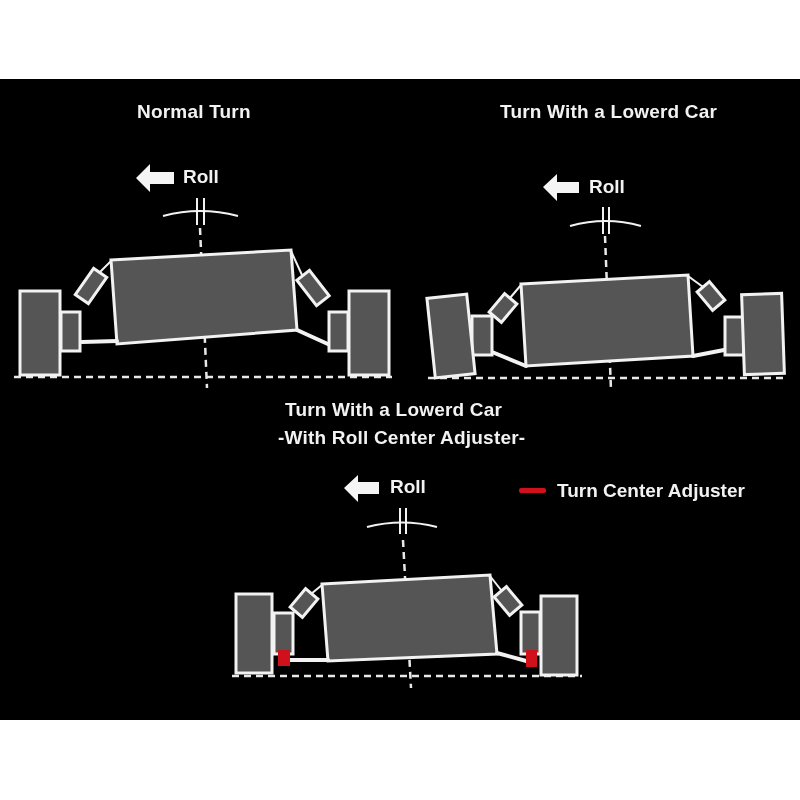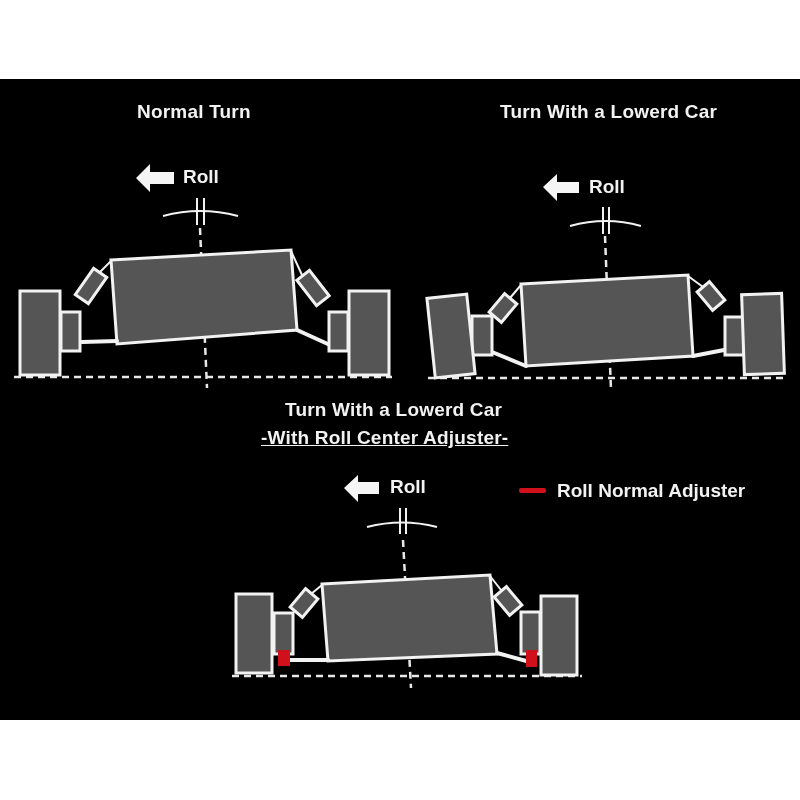--- a/index.html
+++ b/index.html
@@ -11,27 +11,27 @@
   svg{position:absolute;left:0;top:0;}
 </style>
 </head>
 <body>
 
 <div id="panel"></div>
 
 <div class="title" style="left:137px;top:101px;">Normal Turn</div>
 <div class="title" style="left:500px;top:101px;">Turn With a Lowerd Car</div>
 <div class="title" style="left:285px;top:399px;">Turn With a Lowerd Car</div>
-<div class="title" style="left:261px;top:427px;text-decoration:underline;">-With Roll Center Adjuster-</div>
+<div class="title" style="left:278px;top:427px;">-With Roll Center Adjuster-</div>
 
 <div class="roll-label" style="left:183px;top:166px;">Roll</div>
 <div class="roll-label" style="left:589px;top:176px;">Roll</div>
 <div class="roll-label" style="left:390px;top:476px;">Roll</div>
 
-<div class="legend-label" style="left:557px;top:480px;">Roll Normal Adjuster</div>
+<div class="legend-label" style="left:557px;top:480px;">Turn Center Adjuster</div>
 
 <svg width="800" height="800" viewBox="0 0 800 800">
   <defs>
     <style>
       .o{stroke:#f2f2f2;stroke-width:3;fill:#555555;stroke-linejoin:miter;}
       .arm{stroke:#f2f2f2;stroke-width:4;fill:none;stroke-linecap:round;}
       .thin{stroke:#f2f2f2;stroke-width:2;fill:none;}
       .dash{stroke:#e8e8e8;stroke-width:2.5;stroke-dasharray:7 5;fill:none;}
       .arrow{fill:#f5f5f5;}
       .adj{fill:#d0101a;}

